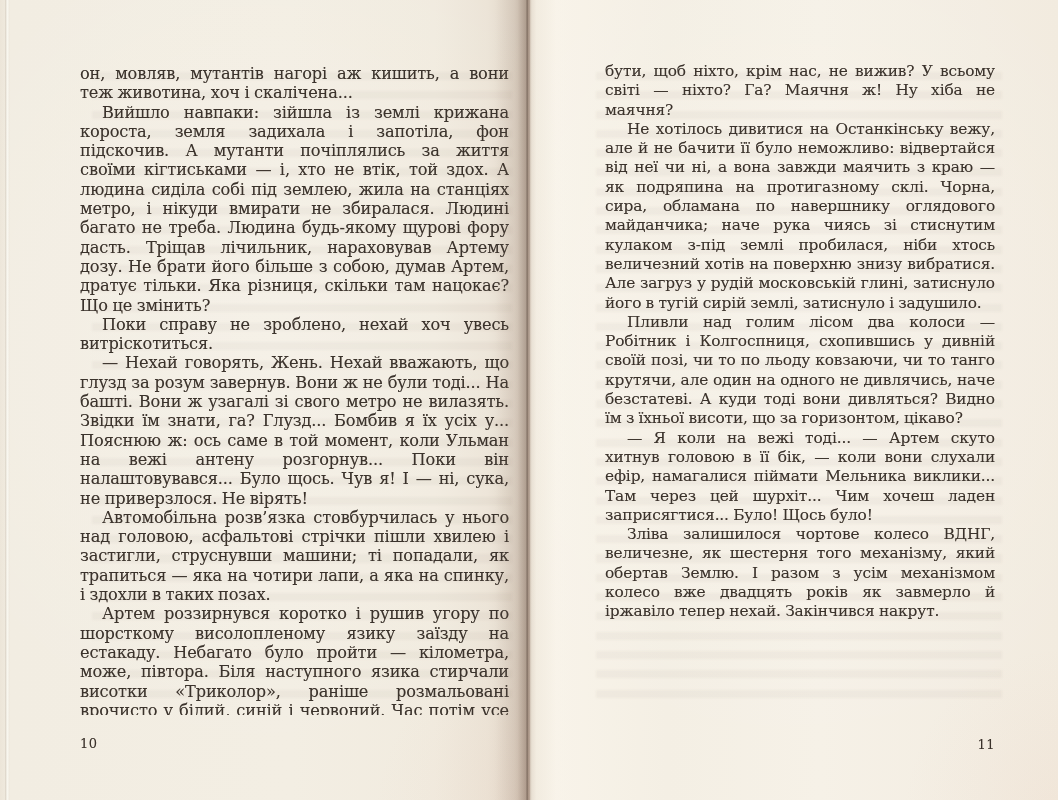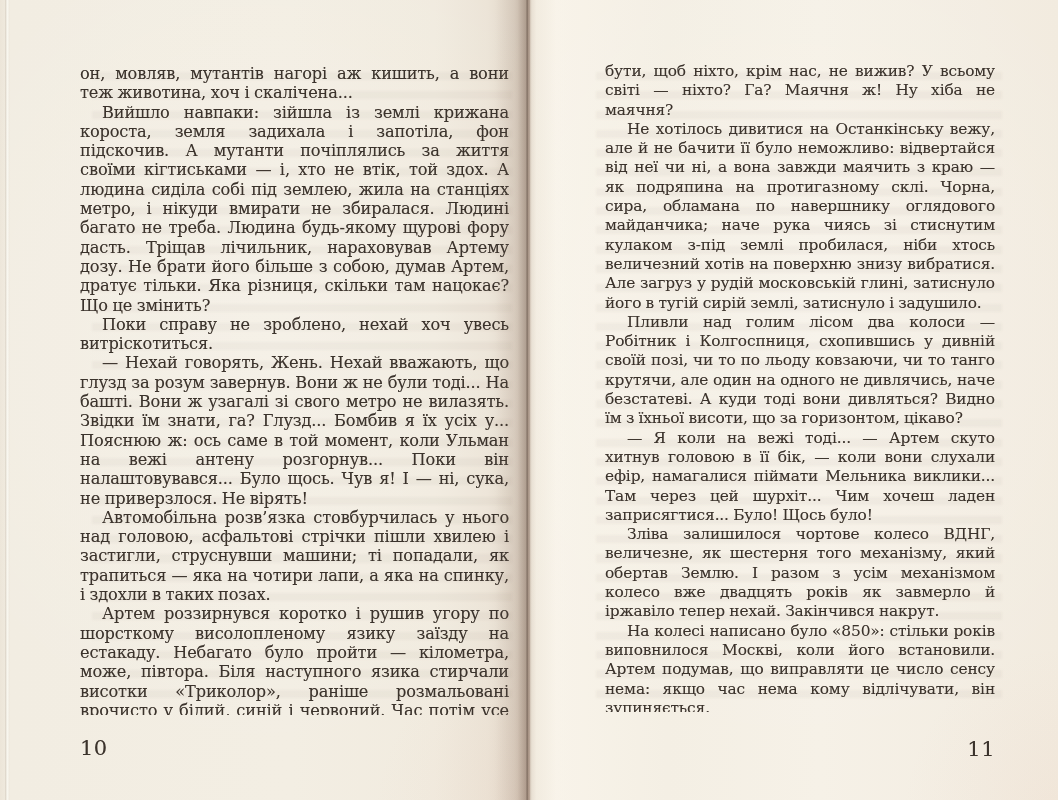--- a/index.html
+++ b/index.html
@@ -122,21 +122,21 @@
     word-spacing: -0.4px;
     hyphens: auto;
     -webkit-hyphens: auto;
   }
   p.para.indent { text-indent: 22px; }
 
   .page-num {
     position: absolute;
     z-index: 4;
     color: #3b332c;
-    font-size: 21px;
+    font-size: 13px;
     letter-spacing: 0.5px;
     text-shadow: 0 0 0.5px rgba(62,50,42,0.35);
   }
   .page-num.pn-left  { left: 80px; top: 736px; }
   .page-num.pn-right { left: 75px; top: 737px; width: 390px; text-align: right; }
 </style>
 </head>
 <body>
 
 <div class="book">
@@ -156,20 +156,19 @@
   </div>
 
   <div class="page right">
     <div class="ghost gr"></div>
     <div class="text-block tr">
         <p class="para">бути, щоб ніхто, крім нас, не вижив? У всьому світі — ніхто? Га? Маячня ж! Ну хіба не маячня?</p>
         <p class="para indent">Не хотілось дивитися на Останкінську вежу, але й не бачити її було неможливо: відвертайся від неї чи ні, а вона завжди маячить з краю — як подряпина на протигазному склі. Чорна, сира, обламана по навершнику оглядового майданчика; наче рука чиясь зі стиснутим кулаком з-під землі пробилася, ніби хтось величезний хотів на поверхню знизу вибратися. Але загруз у рудій московській глині, затиснуло його в тугій сирій землі, затиснуло і задушило.</p>
         <p class="para indent">Пливли над голим лісом два колоси — Робітник і Колгоспниця, схопившись у дивній своїй позі, чи то по льоду ковзаючи, чи то танго крутячи, але один на одного не дивлячись, наче безстатеві. А куди тоді вони дивляться? Видно їм з їхньої висоти, що за горизонтом, цікаво?</p>
         <p class="para indent">— Я коли на вежі тоді... — Артем скуто хитнув головою в її бік, — коли вони слухали ефір, намагалися піймати Мельника виклики... Там через цей шурхіт... Чим хочеш ладен заприсягтися... Було! Щось було!</p>
         <p class="para indent">Зліва залишилося чортове колесо ВДНГ, величезне, як шестерня того механізму, який обертав Землю. І разом з усім механізмом колесо вже двадцять років як завмерло й іржавіло тепер нехай. Закінчився накрут.</p>
-        <p class="para indent">На колесі написано було «850»: стільки років виповнилося Москві, коли його встановили. Артем подумав, що виправляти це число сенсу нема: якщо час нема кому відлічувати, він зупиняється.</p>
       </div>
     <div class="page-num pn-right">11</div>
   </div>
 
   <div class="gutter"></div>
 
 </div>
 
 </body></html>

